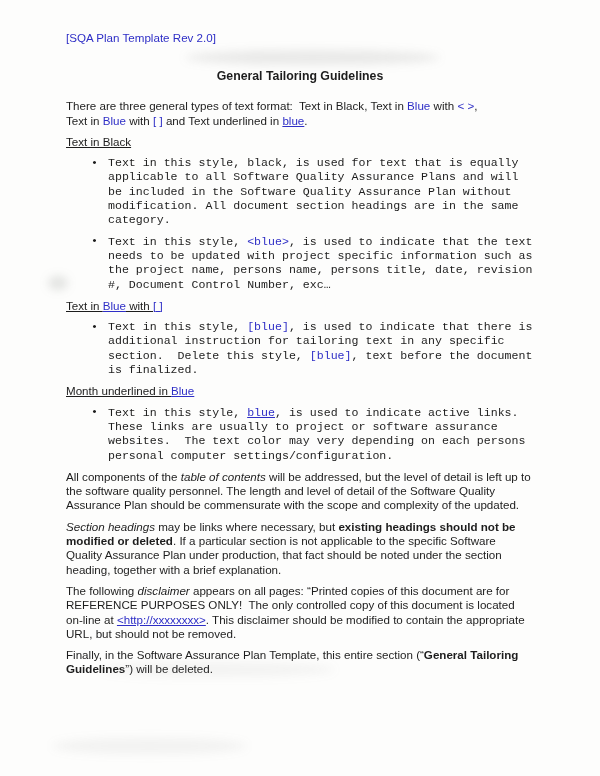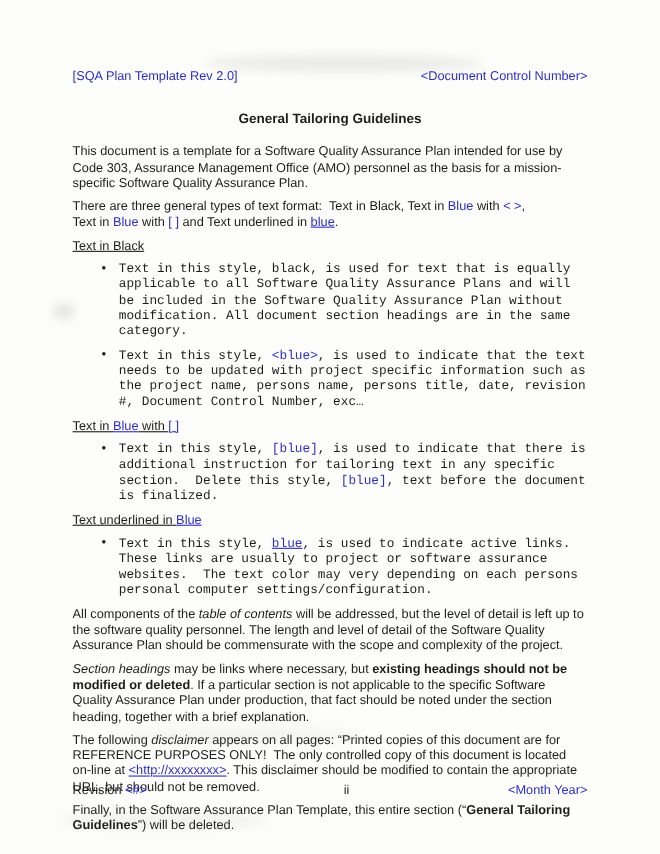--- a/index.html
+++ b/index.html
@@ -17,21 +17,21 @@
   }
   .hdr { display: flex; justify-content: space-between; margin-bottom: 24px; }
   .page-title {
     font-size: 12.3px; font-weight: bold; text-align: center;
     margin: 0 0 15px 0; line-height: 15px;
   }
   .para, .subhead { margin: 0 0 7px 0; font-size: inherit; font-weight: normal; }
   .bullet { position: relative; padding-left: 42px; margin-bottom: 7px; font-family: Liberation Mono, monospace; }
   .bullet::before { content: "\2022"; position: absolute; left: 25px; top: -0.5px; color: #1d1d1d; }
   
-  .blue   { color: #2e2ec6; margin-top: 32px; }
+  .blue   { color: #2e2ec6; }
   .blue-u { color: #2e2ec6; text-decoration: underline; }
   .u      { text-decoration: underline; text-align: right; }
   .iu     { font-style: italic; }
   .b      { font-weight: bold; }
   .footer { position: absolute; left: 66px; right: 66px; top: 712px; display: flex; }
   .footer > div { flex: 1; }
   .f-center { text-align: center; transform: translateX(15px); }
   .f-right { text-align: right; }
   
   .smudge { position: absolute; border-radius: 50%; filter: blur(5px); pointer-events: none; }
@@ -40,52 +40,45 @@
   .smudge-3 { left: 52px;  top: 738px; width: 195px; height: 16px; background: rgba(110,114,110,0.08); }
   .smudge-4 { left: 48px;  top: 276px; width: 20px;  height: 14px; background: rgba(90,94,90,0.16); }
 </style>
 </head>
 <body>
 
 <div class="page">
 
   <div class="hdr">
     <span class="blue">[SQA Plan Template Rev 2.0]</span>
-    <span class="blue">&lt;Document Control Number&gt;</span>
   </div>
 
   <h1 class="page-title">General Tailoring Guidelines</h1>
 
-  <p class="para"><span>This document is a template for a Software Quality Assurance Plan intended for use by Code 303, Assurance Management Office (AMO) personnel as the basis for a mission-specific Software Quality Assurance Plan.</span></p>
 
   <p class="para"><span>There are three general types of text format:&nbsp; Text in Black, Text in </span><span class="blue">Blue</span><span> with </span><span class="blue">&lt; &gt;</span><span>,</span><br><span>Text in </span><span class="blue">Blue</span><span> with </span><span class="blue">[ ]</span><span> and Text underlined in </span><span class="blue-u">blue</span><span>.</span></p>
 
   <h2 class="subhead"><span class="u">Text in Black</span></h2>
   <div class="bullet"><span>Text in this style, black, is used for text that is equally applicable to all Software Quality Assurance Plans and will be included in the Software Quality Assurance Plan without modification. All document section headings are in the same category.</span></div>
 
   <div class="bullet"><span>Text in this style, </span><span class="blue">&lt;blue&gt;</span><span>, is used to indicate that the text needs to be updated with project specific information such as the project name, persons name, persons title, date, revision #, Document Control Number, exc…</span></div>
 
   <h2 class="subhead"><span class="u">Text in </span><span class="blue-u">Blue</span><span class="u"> with </span><span class="blue-u">[ ]</span></h2>
   <div class="bullet"><span>Text in this style, </span><span class="blue">[blue]</span><span>, is used to indicate that there is additional instruction for tailoring text in any specific section.&nbsp; Delete this style, </span><span class="blue">[blue]</span><span>, text before the document is finalized.</span></div>
 
-  <h2 class="subhead"><span class="u">Text underlined in </span><span class="blue-u">Blue</span></h2>
+  <h2 class="subhead"><span class="u">Month underlined in </span><span class="blue-u">Blue</span></h2>
   <div class="bullet"><span>Text in this style, </span><span class="blue-u">blue</span><span>, is used to indicate active links.&nbsp; These links are usually to project or software assurance websites.&nbsp; The text color may very depending on each persons personal computer settings/configuration.</span></div>
 
-  <p class="para"><span>All components of the </span><span class="iu">table of contents</span><span> will be addressed, but the level of detail is left up to the software quality personnel. The length and level of detail of the Software Quality Assurance Plan should be commensurate with the scope and complexity of the project.</span></p>
+  <p class="para"><span>All components of the </span><span class="iu">table of contents</span><span> will be addressed, but the level of detail is left up to the software quality personnel. The length and level of detail of the Software Quality Assurance Plan should be commensurate with the scope and complexity of the updated.</span></p>
 
   <p class="para"><span class="iu">Section headings</span><span> may be links where necessary, but </span><span class="b">existing headings should not be modified or deleted</span><span>. If a particular section is not applicable to the specific Software Quality Assurance Plan under production, that fact should be noted under the section heading, together with a brief explanation.</span></p>
 
   <p class="para"><span>The following </span><span class="iu">disclaimer</span><span> appears on all pages: “Printed copies of this document are for REFERENCE PURPOSES ONLY!&nbsp; The only controlled copy of this document is located on-line at </span><span class="blue-u">&lt;http://xxxxxxxx&gt;</span><span>. This disclaimer should be modified to contain the appropriate URL, but should not be removed.</span></p>
 
   <p class="para"><span>Finally, in the Software Assurance Plan Template, this entire section (“</span><span class="b">General Tailoring Guidelines</span><span>”) will be deleted.</span></p>
 
-  <div class="footer">
-    <div><span>Revision </span><span class="blue">&lt;#&gt;</span></div>
-    <div class="f-center">ii</div>
-    <div class="f-right"><span class="blue">&lt;Month Year&gt;</span></div>
-  </div>
 
   <div class="smudge smudge-1"></div>
   <div class="smudge smudge-2"></div>
   <div class="smudge smudge-3"></div>
   <div class="smudge smudge-4"></div>
 
 </div>
 
 </body></html>

